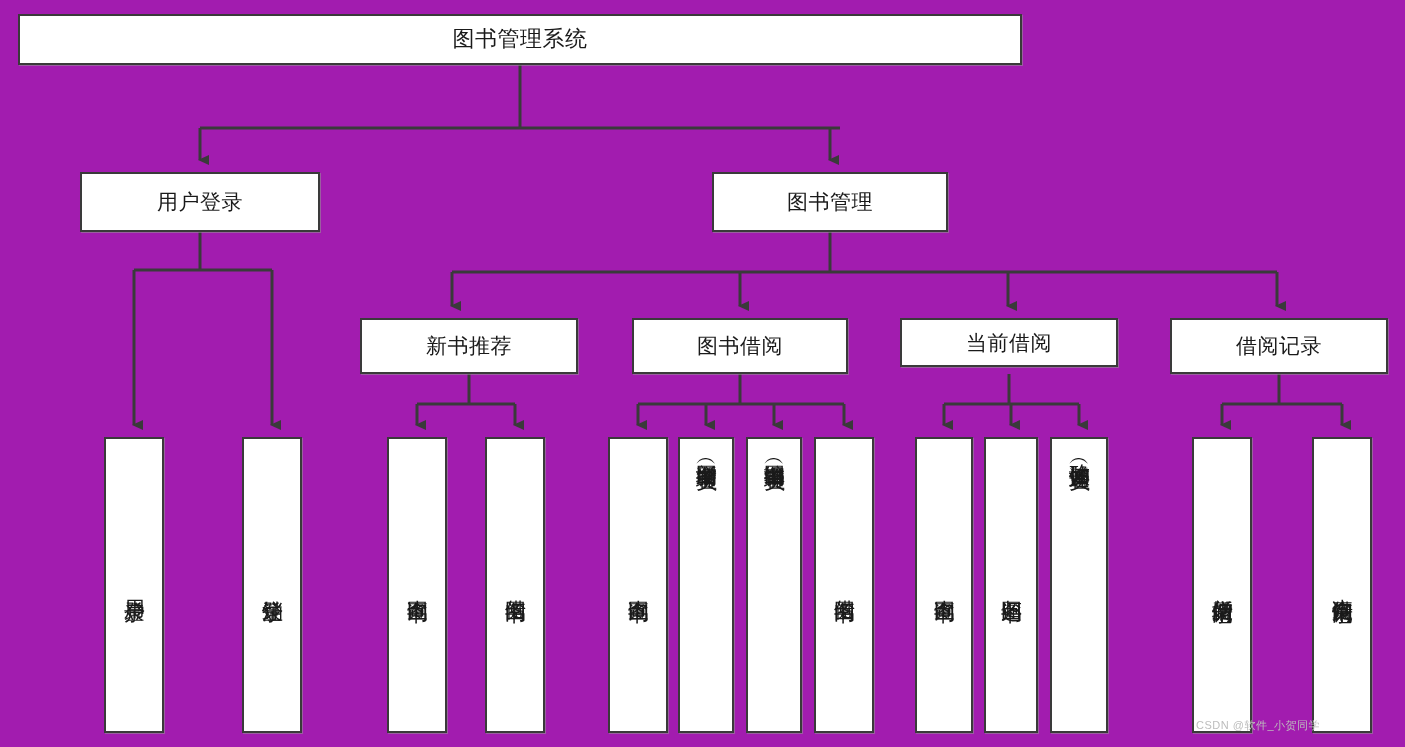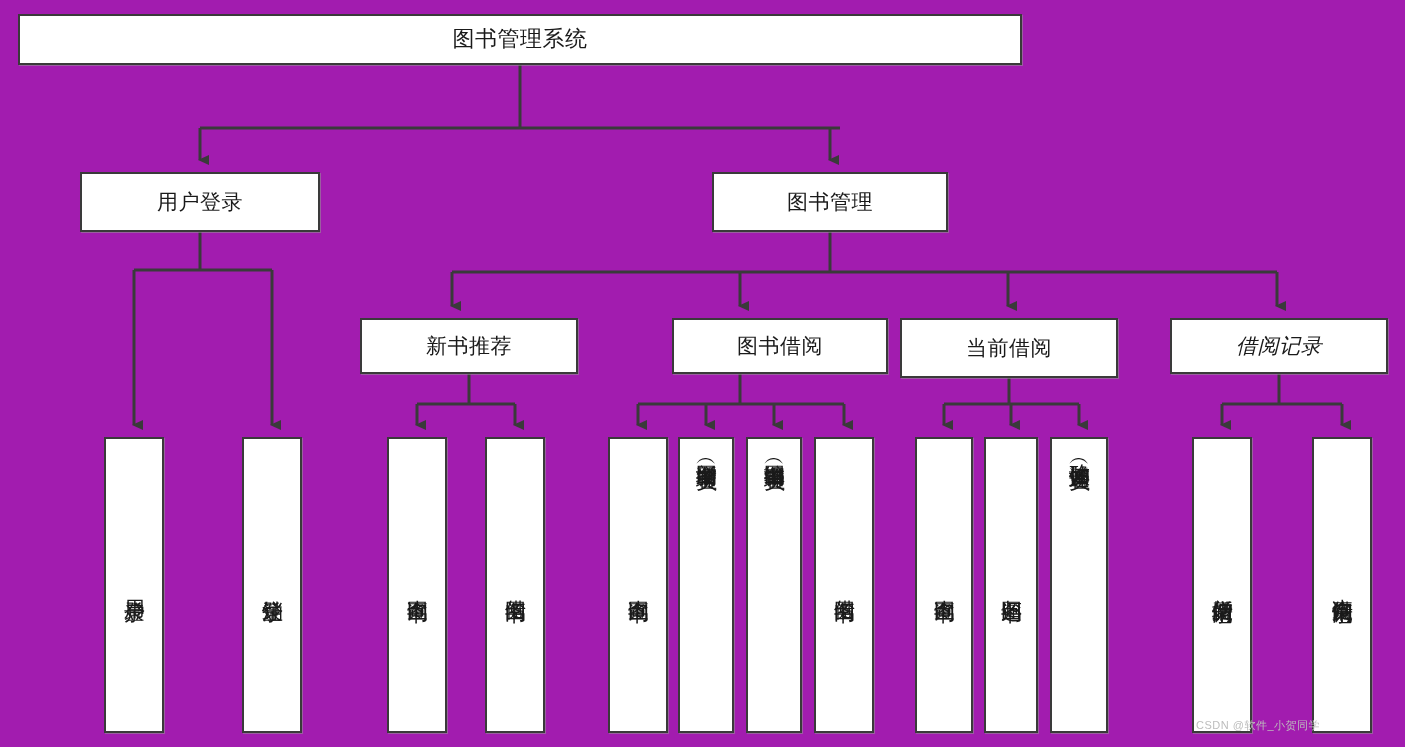--- a/index.html
+++ b/index.html
@@ -135,27 +135,27 @@
   <div class="node horiz" style="left:80px; top:172px; width:240px; height:60px;">
     <span>用户登录</span>
   </div>
   <div class="node horiz" style="left:360px; top:318px; width:218px; height:56px;">
     <span>新书推荐</span>
   </div>
 
   <div class="node horiz" style="left:712px; top:172px; width:236px; height:60px;">
     <span>图书管理</span>
   </div>
-  <div class="node horiz" style="left:632px; top:318px; width:216px; height:56px;margin-left:40px;">
+  <div class="node horiz" style="left:632px; top:318px; width:216px; height:56px;">
     <span>图书借阅</span>
   </div>
-  <div class="node horiz" style="left:900px; top:318px; width:218px; height:60px;">
+  <div class="node horiz" style="left:900px; top:318px; width:218px; height:49px;">
     <span>当前借阅</span>
   </div>
-  <div class="node horiz" style="left:1170px; top:318px; width:218px; height:56px;font-style:italic;">
+  <div class="node horiz" style="left:1170px; top:318px; width:218px; height:56px;">
     <span>借阅记录</span>
   </div>
 
   <div class="node vert center" style="left:104px; top:437px; width:60px; height:296px;">
     <span class="vlabel">用户登录</span>
   </div>
   <div class="node vert center" style="left:242px; top:437px; width:60px; height:296px;">
     <span class="vlabel">注销登录</span>
   </div>
   <div class="node vert center" style="left:387px; top:437px; width:60px; height:296px;">

